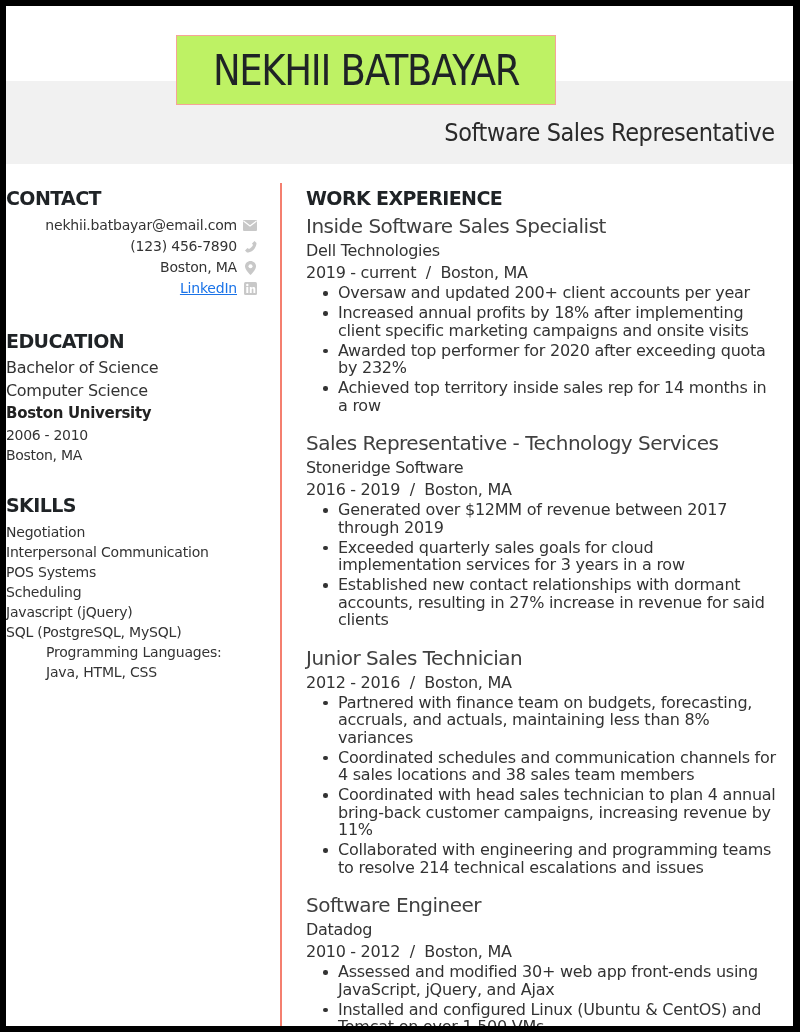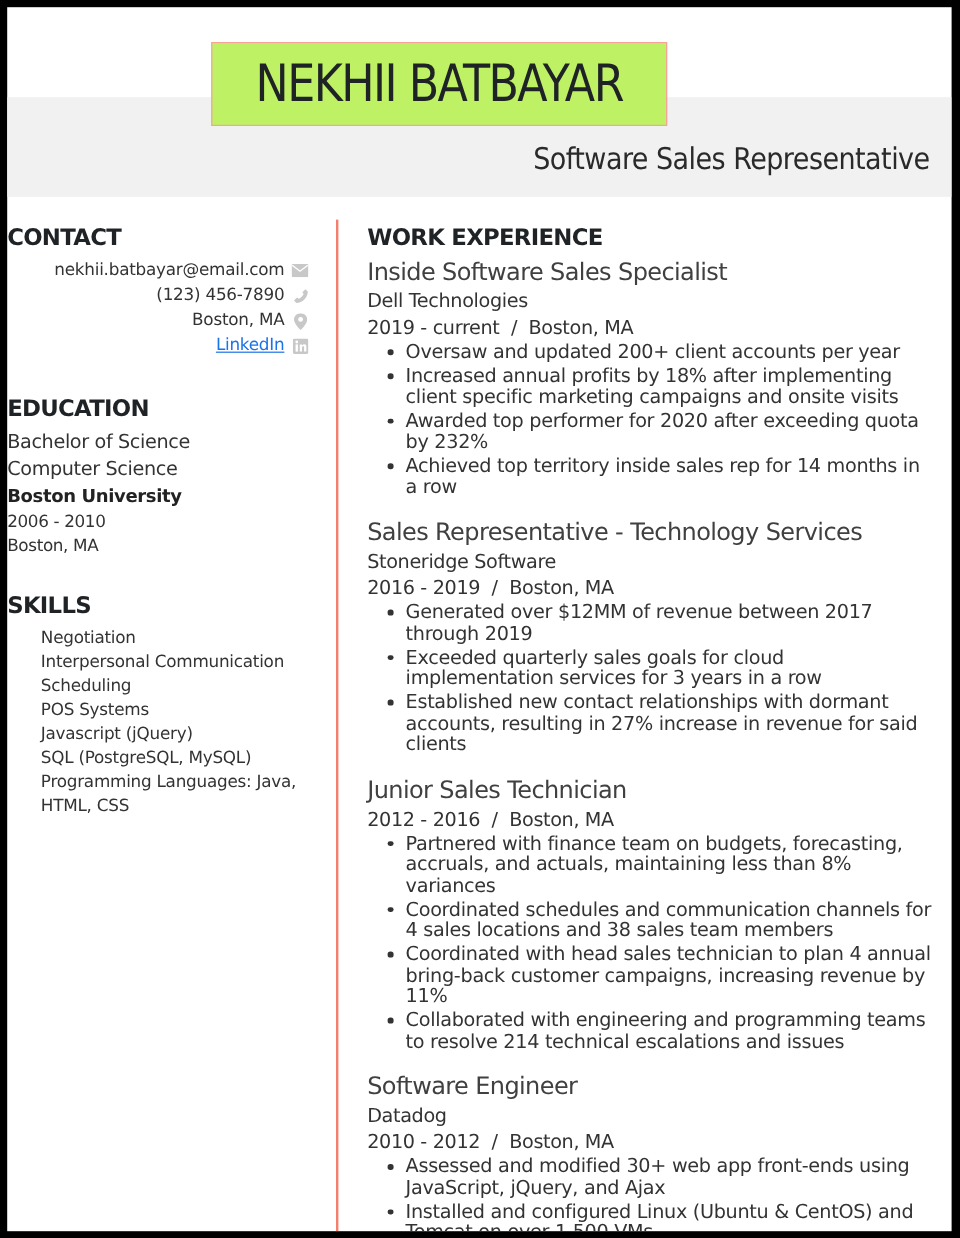--- a/index.html
+++ b/index.html
@@ -41,21 +41,21 @@
     }
     .contact-row {
       display: flex; justify-content: flex-end; align-items: center;
       font-size: 14px; line-height: 21px; color: #333; letter-spacing: -0.2px; padding-left: 19px;
     }
     .contact-row .ic { width: 14px; height: 14px; margin-left: 6px; display: inline-flex; align-items: center; justify-content: center; }
     .contact-row a { color: #1a73e8; text-decoration: underline; }
     .edu-line { font-size: 16px; line-height: 22.5px; color: #333; letter-spacing: -0.3px; }
     .edu-line.bold { font-weight: bold; font-size: 15px; color: #222; }
     .edu-line.small { font-size: 14px; line-height: 20px; }
-    .skill { font-size: 14px; line-height: 20px; color: #333; letter-spacing: -0.2px; padding-left: 28px; }
+    .skill { font-size: 14px; line-height: 20px; color: #333; letter-spacing: -0.2px; }
     .right {
       position: absolute; left: 300px; top: 180px; width: 470px;
     }
     .job-title { font-size: 20px; line-height: 28px; color: #404040; letter-spacing: -0.5px; }
     .company { font-size: 16px; line-height: 22px; color: #333; letter-spacing: -0.3px; }
     .dates { font-size: 16px; line-height: 22px; color: #333; letter-spacing: -0.3px; }
     ul.bullets { list-style: none; margin-left: 16px; }
     ul.bullets li {
       position: relative; padding-left: 16px; font-size: 16px; line-height: 17.5px;
       color: #333; margin-bottom: 2.5px; letter-spacing: -0.25px;
@@ -135,25 +135,25 @@
       <div class="edu-line small">Boston, MA</div>
     </div>
 
     <div style="height:28px"></div>
 
     <div>
       <div class="sec-head">SKILLS</div>
       <div style="height:5px"></div>
       <div class="skill">Negotiation</div>
       <div class="skill">Interpersonal Communication</div>
+      <div class="skill">POS Systems</div>
       <div class="skill">Scheduling</div>
-      <div class="skill">POS Systems</div>
       <div class="skill">Javascript (jQuery)</div>
       <div class="skill">SQL (PostgreSQL, MySQL)</div>
-      <div class="skill" style="">Programming Languages: Java, HTML, CSS</div>
+      <div class="skill" style="padding-left:40px">Programming Languages: Java, HTML, CSS</div>
     </div>
   </div>
 
   <div class="right">
     <div class="sec-head">WORK EXPERIENCE</div>
     <div style="height:2px"></div>
 
     <div class="job">
       <div class="job-title">Inside Software Sales Specialist</div>
       <div class="company">Dell Technologies</div>

